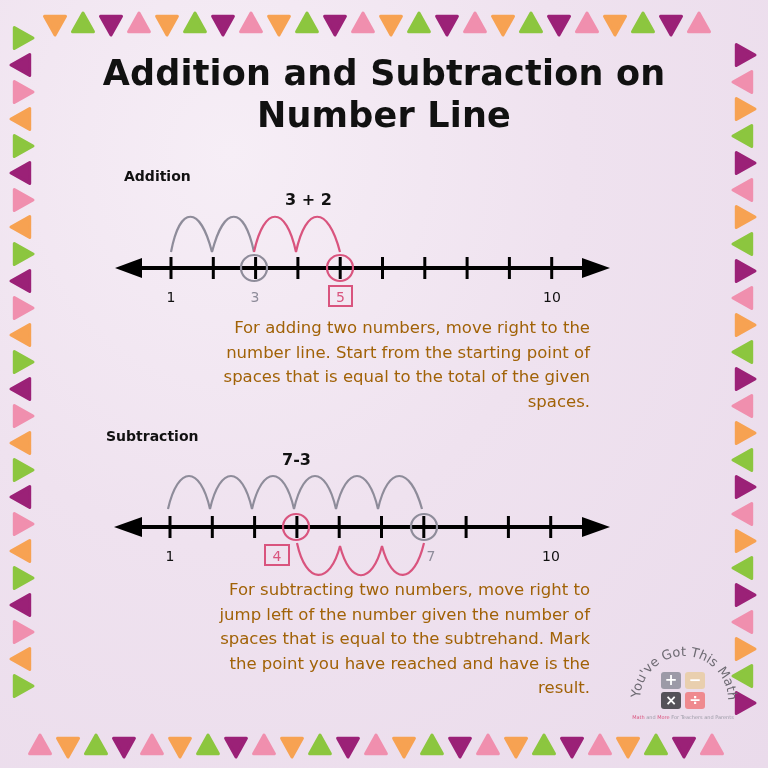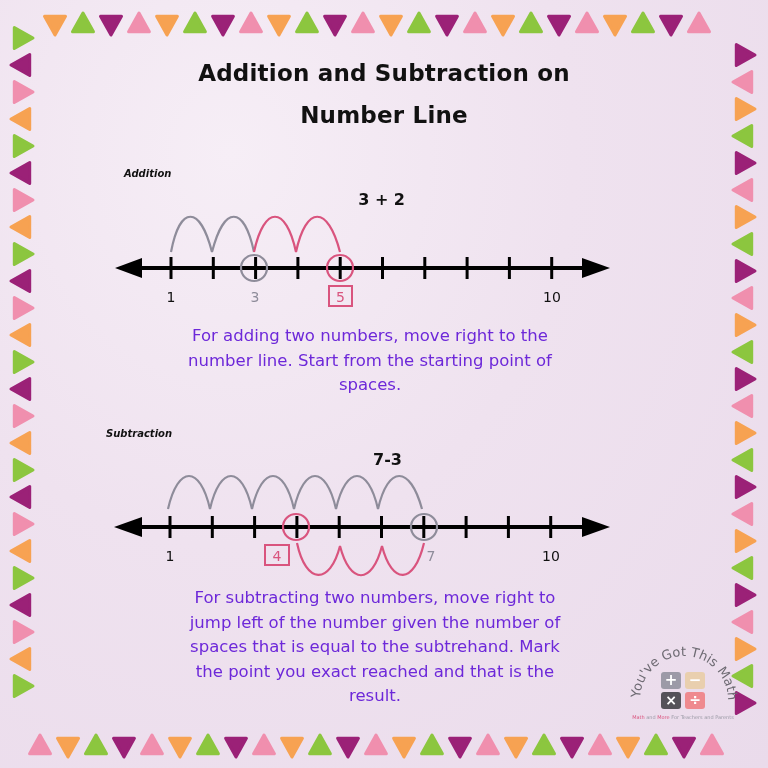--- a/index.html
+++ b/index.html
@@ -5,30 +5,30 @@
   html, body { margin: 0; padding: 0; }
   body {
     width: 768px; height: 768px; overflow: hidden; position: relative;
     background: radial-gradient(ellipse at 30% 20%, #f6eef6 0%, #efe2ef 45%, #eadbeb 100%);
     font-family: "DejaVu Sans", sans-serif;
     color: #111;
   }
   .frame { position: absolute; left: 0; top: 0; width: 768px; height: 768px; }
   .title {
     position: absolute; left: 0; width: 768px; top: 52px; text-align: center;
-    font-size: 23px; font-weight: bold; line-height: 42px; letter-spacing: 0.2px;
+    font-size: 35px; font-weight: bold; line-height: 42px; letter-spacing: 0.2px;
   }
   .section-label {
-    position: absolute; font-size: 10px; font-weight: bold; font-style: italic;
+    position: absolute; font-size: 14px; font-weight: bold;
   }
   .equation {
-    position: absolute; font-size: 16px; font-weight: bold; text-align: right; width: 120px;
+    position: absolute; font-size: 16px; font-weight: bold; text-align: left; width: 120px;
   }
   .desc {
-    position: absolute; text-align: center; font-size: 16.5px; line-height: 24.5px; color: #6d28d9; margin-top: 8px;
+    position: absolute; text-align: right; font-size: 16.5px; line-height: 24.5px; color: #a16207;
   }
   .nl-label { font-family: "DejaVu Sans", sans-serif; font-size: 14px; }
   .logo { position: absolute; left: 628px; top: 622px; width: 110px; height: 100px; }
 </style>
 </head>
 <body>
 
 <svg class="frame" viewBox="0 0 768 768" width="768" height="768" id="bunting">
     <polygon points="55.0,35.0 44.5,16.3 65.5,16.3" fill="#f7a252" stroke="#f7a252" stroke-width="3" stroke-linejoin="round"></polygon>
     <polygon points="83.0,13.0 93.5,31.7 72.5,31.7" fill="#8cc63f" stroke="#8cc63f" stroke-width="3" stroke-linejoin="round"></polygon>
@@ -167,20 +167,21 @@
 
   <text class="nl-label" x="171" y="302" text-anchor="middle" fill="#111">1</text>
   <text class="nl-label" x="255" y="302" text-anchor="middle" fill="#8e8c9a">3</text>
   <text class="nl-label" x="340.5" y="302" text-anchor="middle" fill="#d9547e">5</text>
   <text class="nl-label" x="552" y="302" text-anchor="middle" fill="#111">10</text>
 </svg>
 
 <div class="desc" style="left:150px; top:316px; width:440px;">
   <div>For adding two numbers, move right to the</div>
   <div>number line. Start from the starting point of</div>
+  <div>spaces that is equal to the total of the given</div>
   <div>spaces.</div>
 </div>
 
 <div class="section-label" style="left:106px; top:428px;">Subtraction</div>
 <div class="equation" style="left:282px; top:450px;">7-3</div>
 
 <svg style="position:absolute; left:0; top:0;" width="768" height="768" viewBox="0 0 768 768">
 
   <path d="M168,509 C178,465 200,465 210,509 C220,465 242,465 252,509 C262,465 284,465 294,509 C304,465 326,465 336,509 C346,465 368,465 378,509 C388,465 410,465 422,509" fill="none" stroke="#8e8c9a" stroke-width="2.2"></path>
 
@@ -206,21 +207,21 @@
   <text class="nl-label" x="170" y="561" text-anchor="middle" fill="#111">1</text>
   <text class="nl-label" x="277" y="561" text-anchor="middle" fill="#d9547e">4</text>
   <text class="nl-label" x="431" y="561" text-anchor="middle" fill="#8e8c9a">7</text>
   <text class="nl-label" x="551" y="561" text-anchor="middle" fill="#111">10</text>
 </svg>
 
 <div class="desc" style="left:160px; top:578px; width:430px;">
   <div>For subtracting two numbers, move right to</div>
   <div>jump left of the number given the number of</div>
   <div>spaces that is equal to the subtrehand. Mark</div>
-  <div>the point you exact reached and that is the</div>
+  <div>the point you have reached and have is the</div>
   <div>result.</div>
 </div>
 
 <svg class="logo" viewBox="0 0 110 100" width="110" height="100">
   <defs>
     <path id="logoArc" d="M12,78 A44,44 0 0,1 100,78"></path>
   </defs>
   <text font-family="DejaVu Sans, sans-serif" font-size="13" fill="#6d6a72">
     <textPath href="#logoArc" startOffset="2">You've Got This Math</textPath>
   </text>

